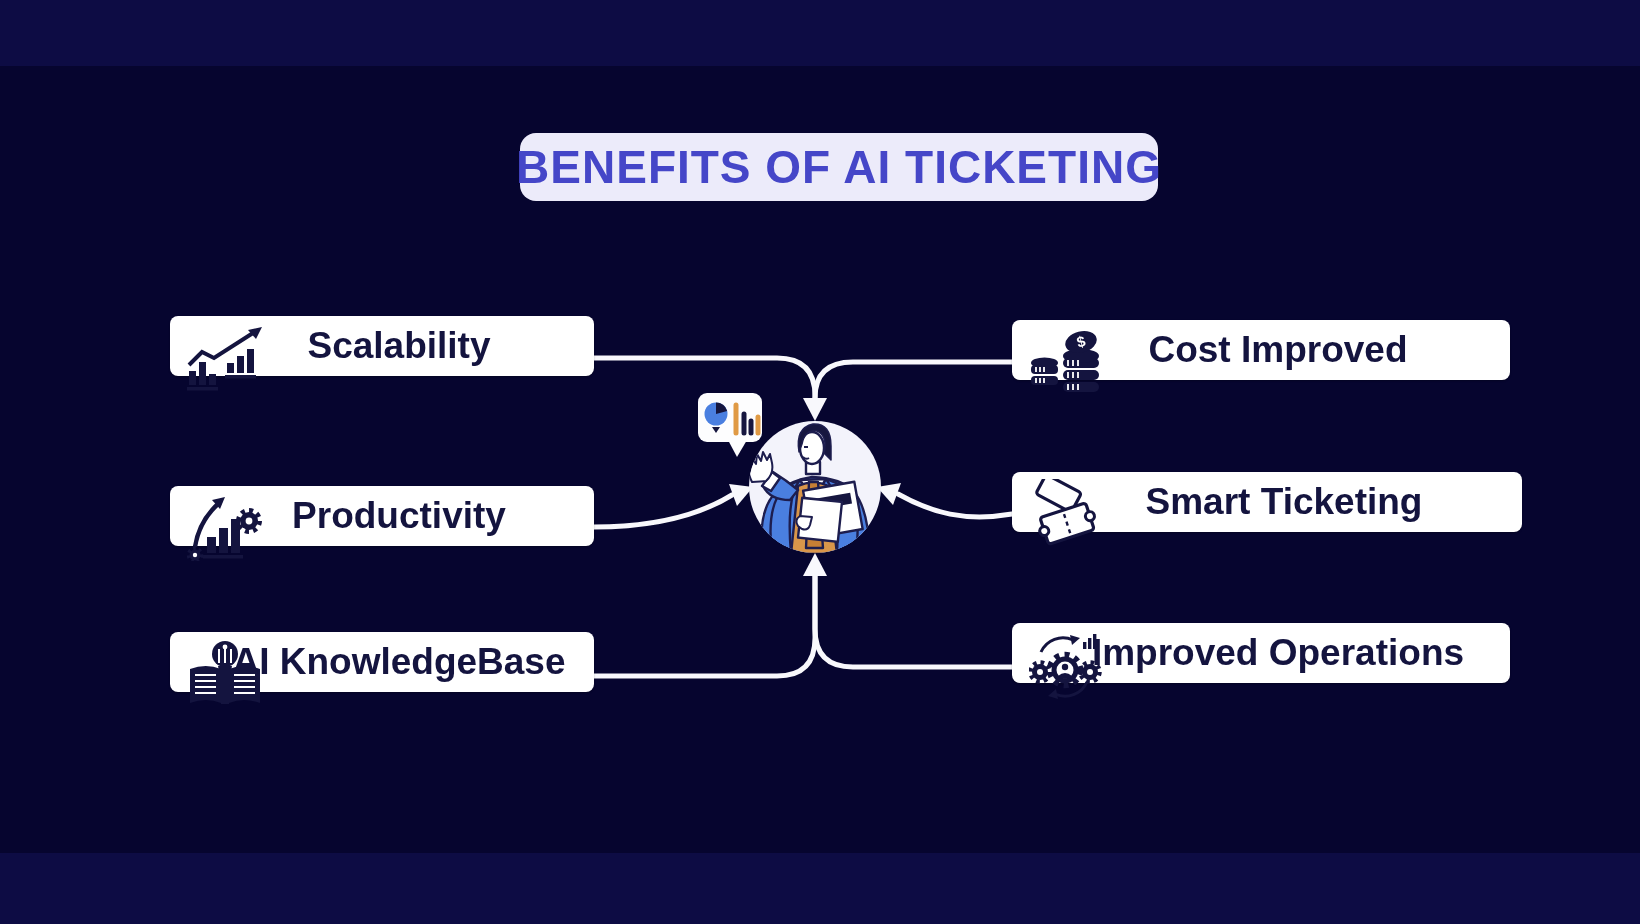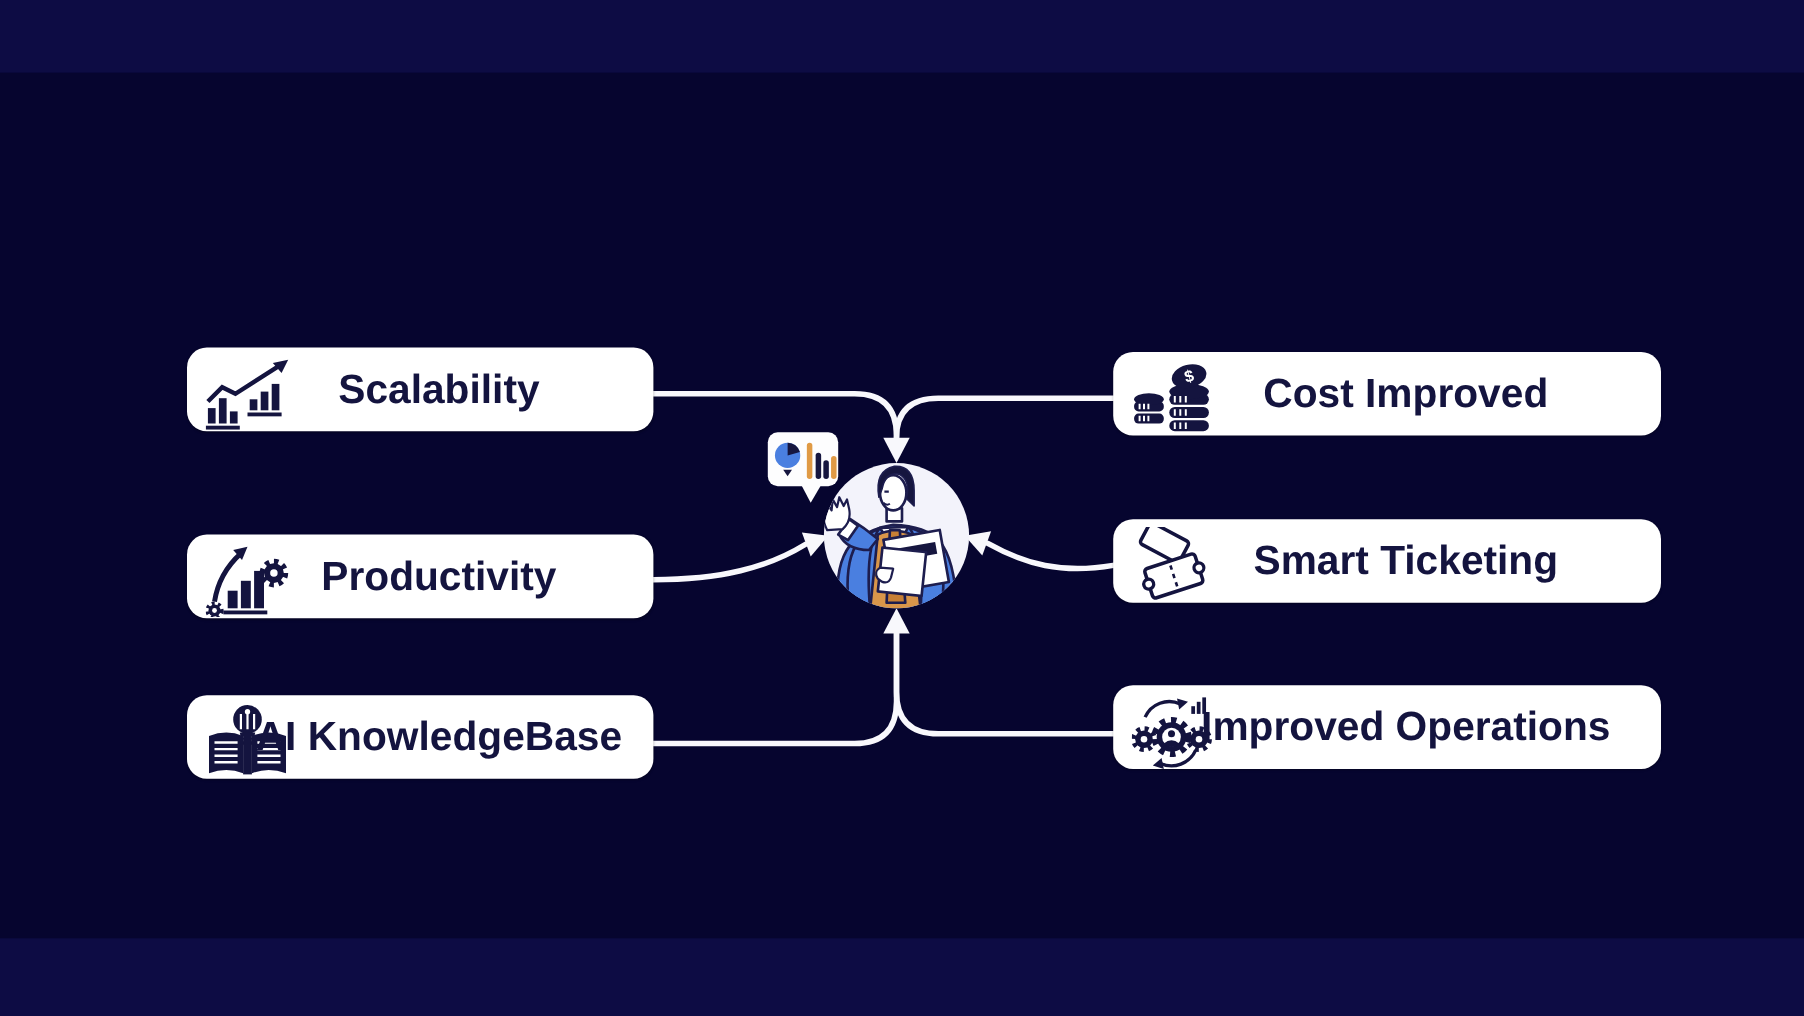--- a/index.html
+++ b/index.html
@@ -12,42 +12,45 @@
          overflow:hidden;font-family:"Liberation Sans",sans-serif;}
   .band{position:absolute;left:0;width:1640px;background:var(--band);}
   .band.top{top:0;height:66px;}
   .band.bottom{top:853px;height:71px;}
   .title-pill{position:absolute;left:520px;top:133px;width:638px;height:68px;
       background:var(--title-bg);border-radius:16px;display:flex;align-items:center;
       justify-content:center;}
   .title-pill h1{margin:0;font-size:46px;font-weight:800;letter-spacing:1px;
       color:var(--title-color);white-space:nowrap;}
   .overlay{position:absolute;left:0;top:0;pointer-events:none;}
-  .card{position:absolute;height:76px;background:var(--card-bg);border-radius:18px;
+  .card{position:absolute;height:60px;background:var(--card-bg);border-radius:8px;
       box-shadow:0 1px 2px rgba(0,0,0,.25);}
   .card.left{left:170px;width:424px;}
   .card.right{left:1012px;width:498px;}
   .card .icon{position:absolute;left:14px;top:6px;width:82px;height:72px;
       display:flex;align-items:center;justify-content:center;}
   .card .label{position:absolute;left:0;top:0;width:100%;height:100%;
       display:flex;align-items:center;justify-content:center;
       font-size:37px;font-weight:700;color:var(--ink);white-space:nowrap;
       padding-left:34px;box-sizing:border-box;}
   .l1{top:316px;} .l2{top:486px;text-align:right;} .l3{top:632px;}
-  .r1{top:320px;} .r2{top:472px;} .r3{top:623px;}
+  .r1{top:320px;} .r2{top:472px;padding-left:12px;} .r3{top:623px;}
   svg .nv{fill:var(--ink);}
 </style>
 </head>
 <body>
 
 <div class="stage">
 
   <div class="band top"></div>
   <div class="band bottom"></div>
 
+  <div class="title-pill">
+    <h1>BENEFITS OF AI TICKETING</h1>
+  </div>
 
   <svg class="overlay" width="1640" height="924" viewBox="0 0 1640 924">
     <g stroke="#f8f8fc" stroke-width="5" fill="none" stroke-linecap="round">
       <path d="M 594 358 H 777 Q 815 358 815 396 L 815 398"></path>
       <path d="M 1012 362 H 853 Q 815 362 815 398"></path>
       <path d="M 594 527 C 655 527 698 516 732 495"></path>
       <path d="M 1012 514 C 965 522 932 513 898 494"></path>
       <path d="M 594 676 H 777 Q 815 676 815 638 V 576"></path>
       <path d="M 1012 667 H 853 Q 815 667 815 629 V 576"></path>
     </g>

